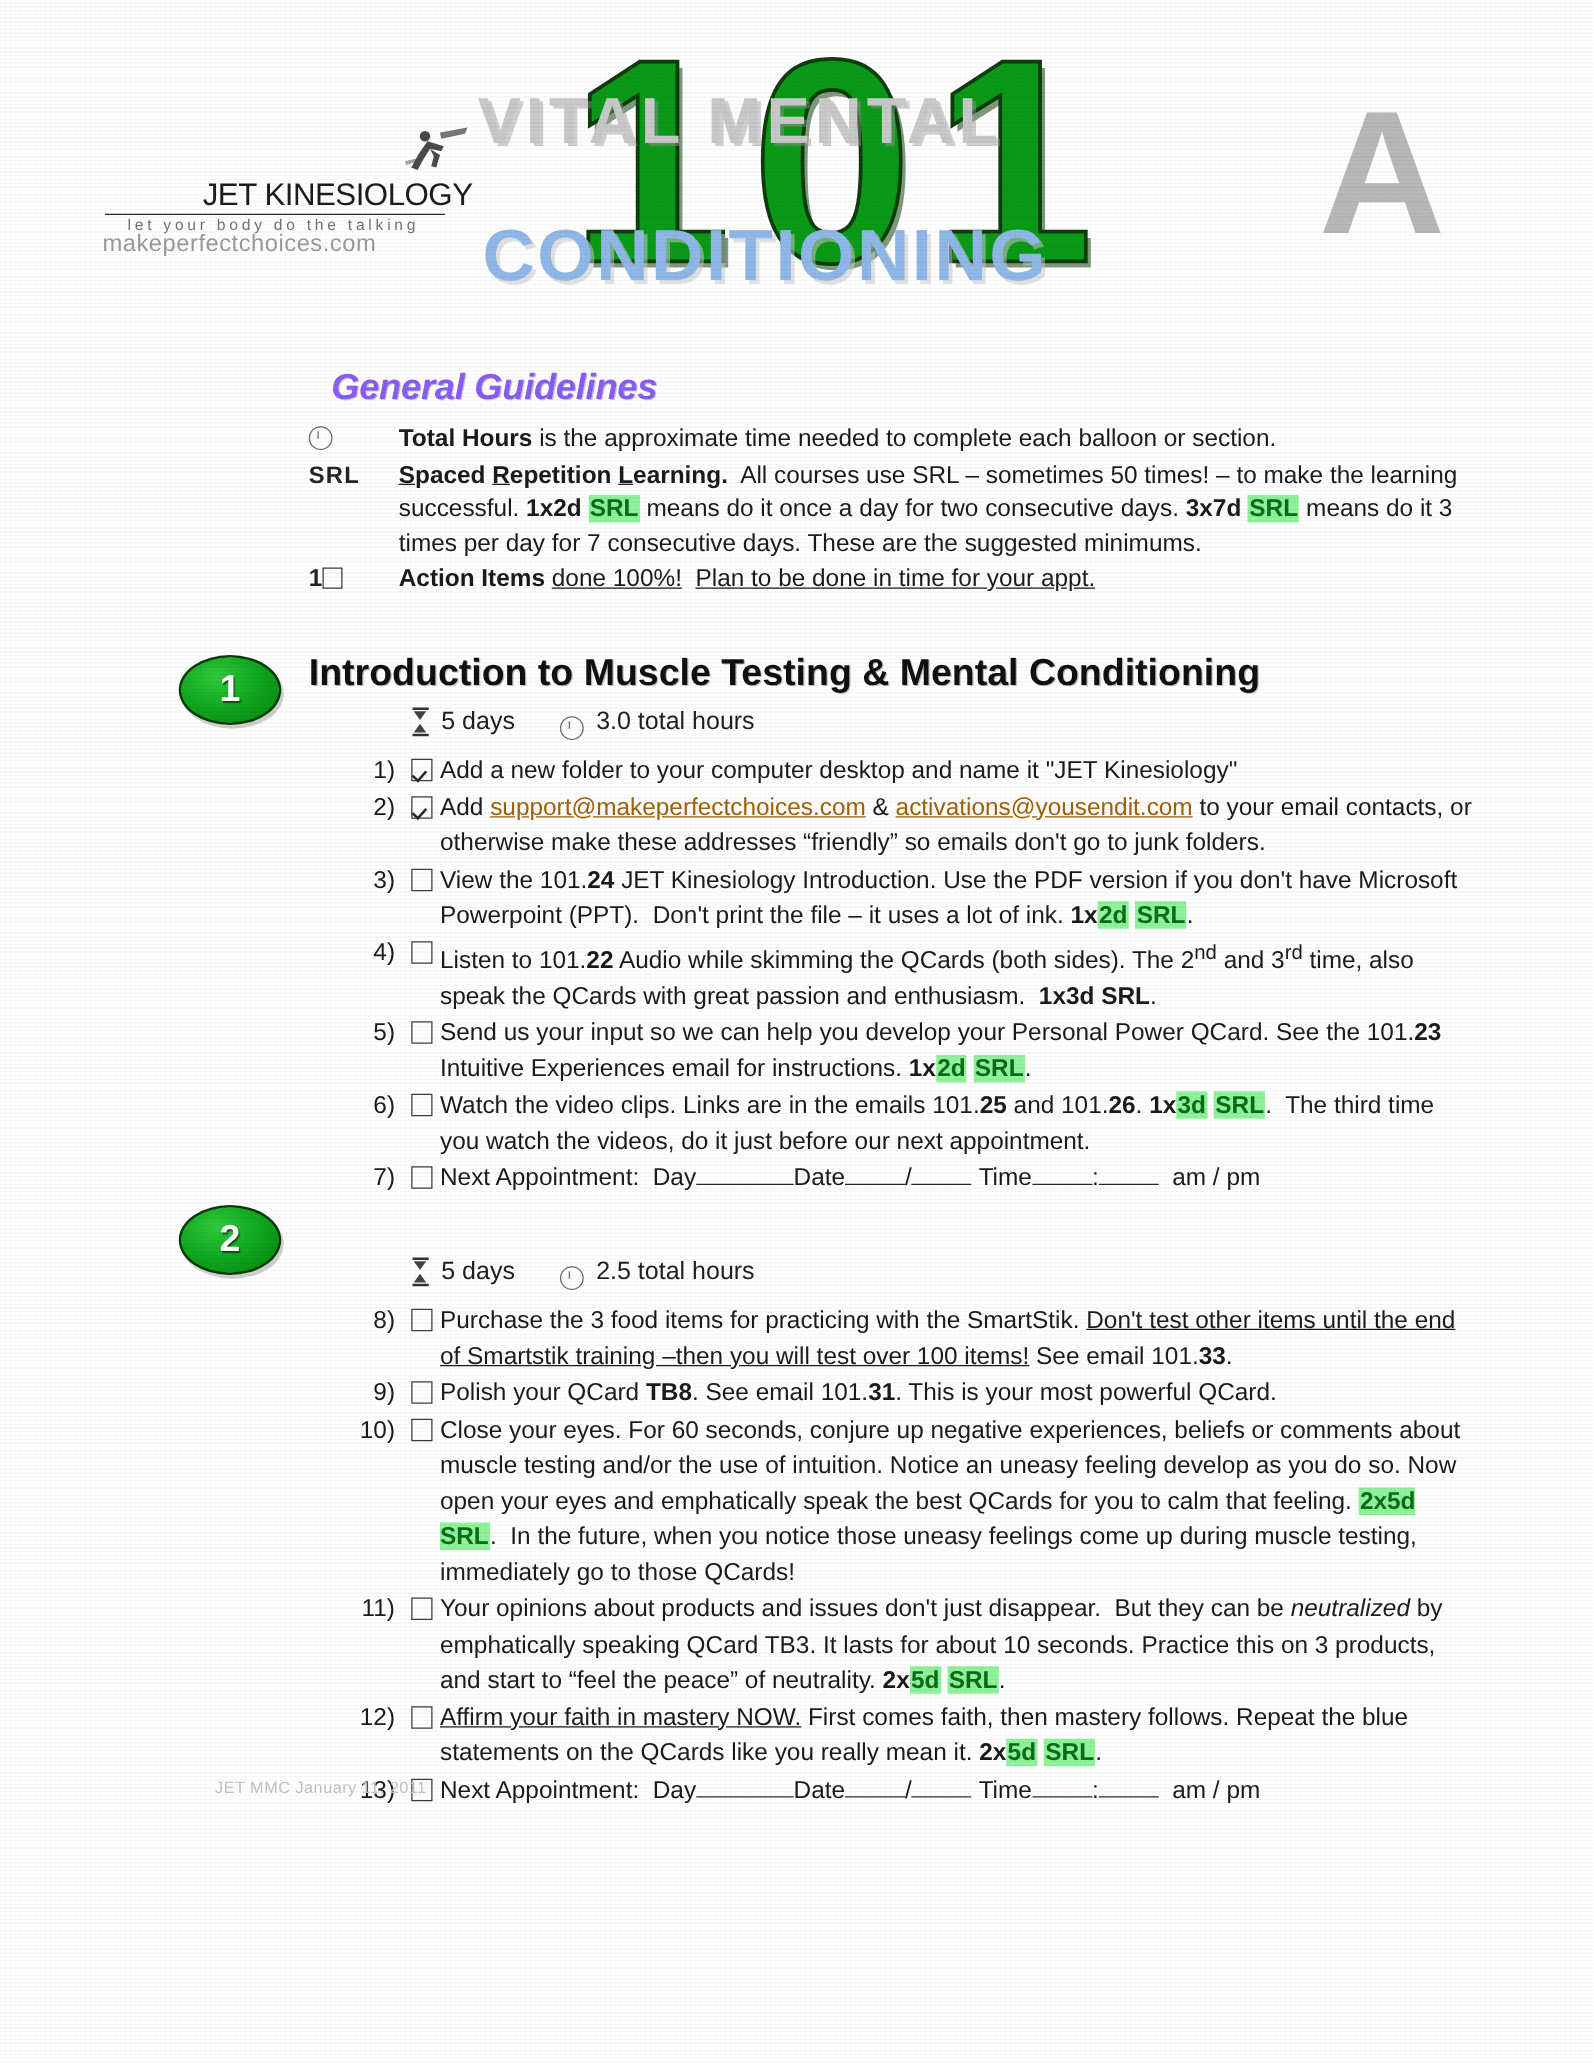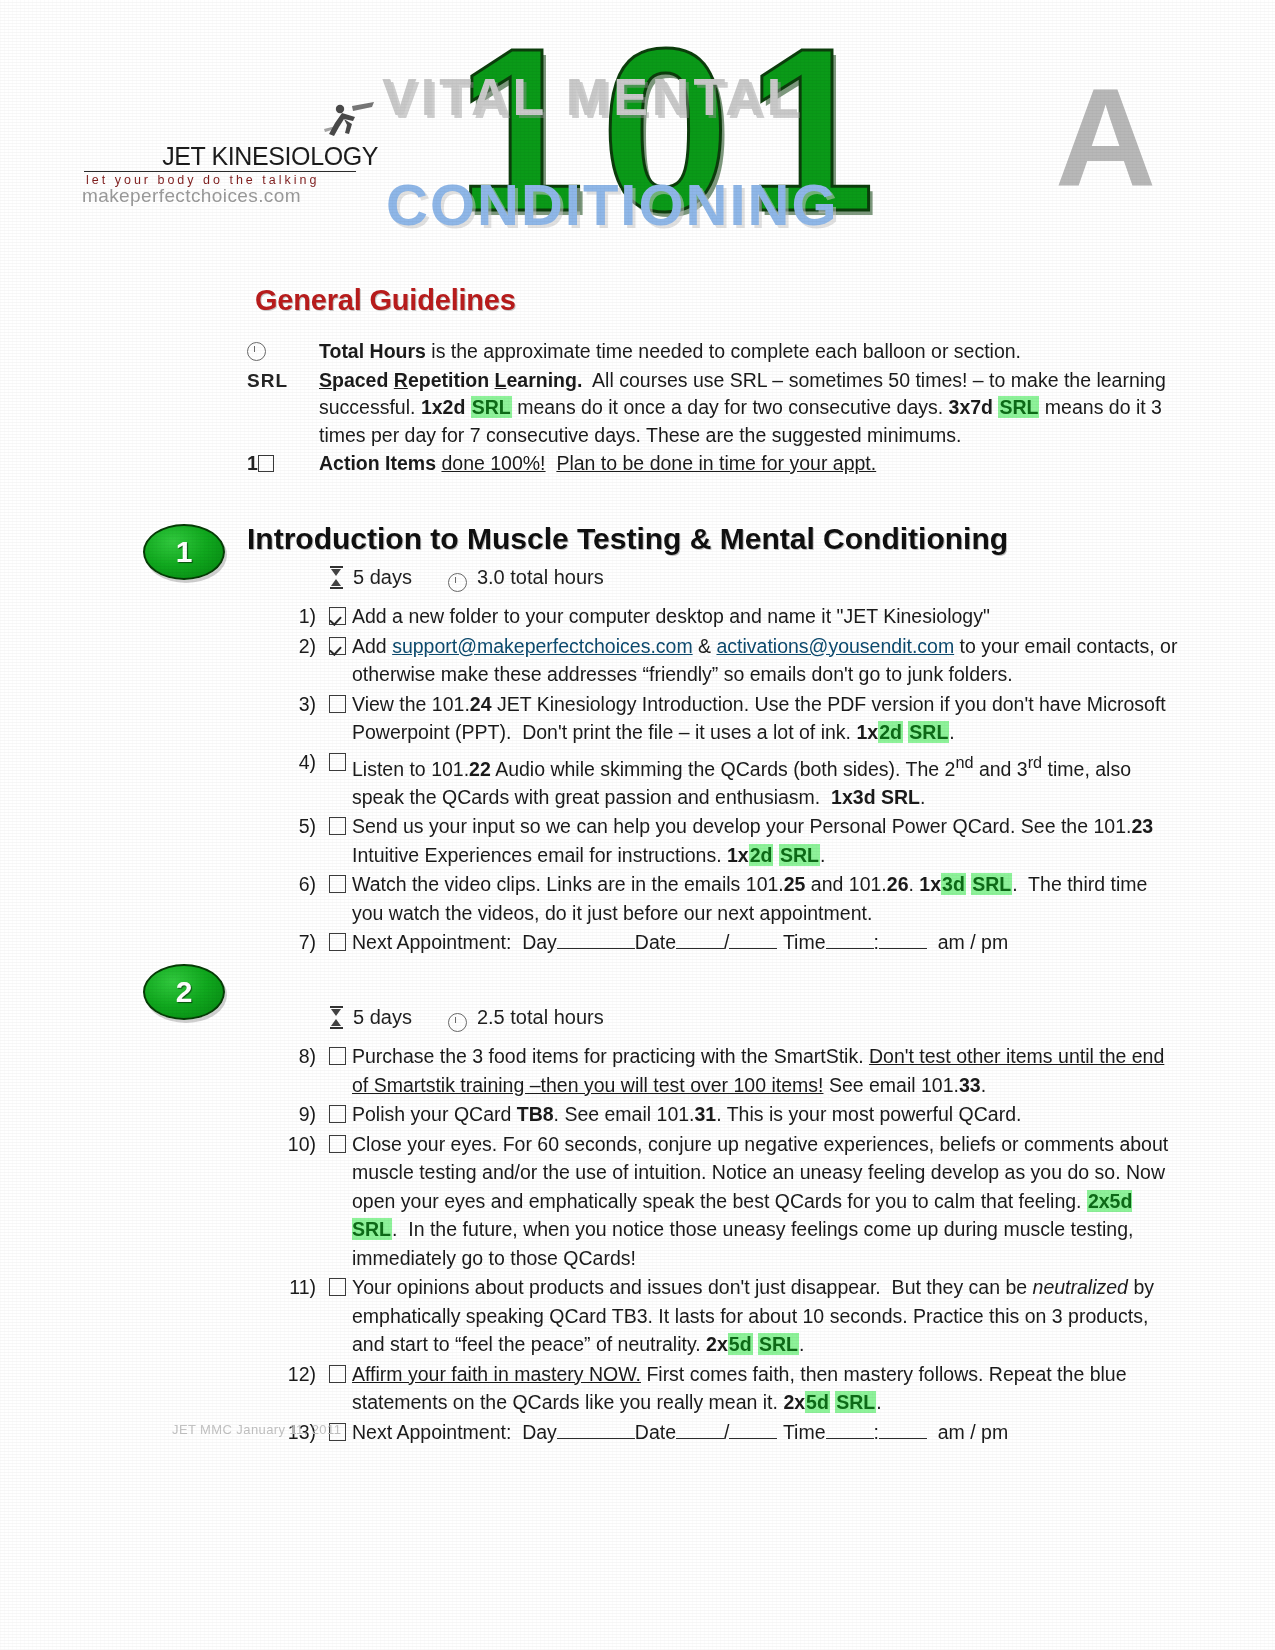--- a/index.html
+++ b/index.html
@@ -58,25 +58,25 @@
     line-height: 1;
     white-space: nowrap;
   }
   .logo-rule {
     margin-top: 2px;
     border-top: 1.5px solid #2a2a2a;
     width: 272px;
     margin-left: 6px;
   }
   .logo-tagline {
-    margin-left: 8px;
+    margin-left: 24px;
     margin-top: 1px;
     font-size: 12.5px;
     letter-spacing: 3.0px;
-    color: #7f1d1d;
+    color: #737373;
     white-space: nowrap;
     font-weight: 400;
   }
   .site-url {
     position: absolute;
     left: 82px;
     top: 185px;
     font-size: 19px;
     letter-spacing: .4px;
     color: #9a9a9a;
@@ -143,26 +143,27 @@
   }
 
   
   .content {
     position: absolute;
     left: 0; right: 0;
     top: 266px;
   }
 
   h2.section-title {
-    margin: 8px;
+    margin: 18px;
     font-size: 29px;
     font-weight: 700;
     letter-spacing: -0.2px;
-    color: #b91c1c;
+    color: #8b5cf6;
     text-shadow: 1px 1px 0 rgba(0,0,0,.22);
+    font-style: italic;
   }
 
   .guidelines-head {
     position: absolute;
     left: 247px;
     top: 10px;
   }
 
   .guidelines {
     position: absolute;
@@ -330,21 +331,21 @@
     left: 2px; top: 6px;
     width: 5px; height: 9px;
     border-right: 2px solid #2a2a2a;
     border-bottom: 2px solid #2a2a2a;
     transform: rotate(42deg);
   }
   .item-text { flex: 1 1 auto; }
   .item-text b { font-weight: 700; }
   .item-text i { font-style: italic; }
   a.maillink {
-    color: #0c4a6e;
+    color: #a16207;
     text-decoration: underline;
   }
   .srl-hl {
     background: #8ef39a;
     font-weight: 700;
     color: #0d6b17;
     padding: 0 1px;
   }
   .blank-line {
     display: inline-block;

